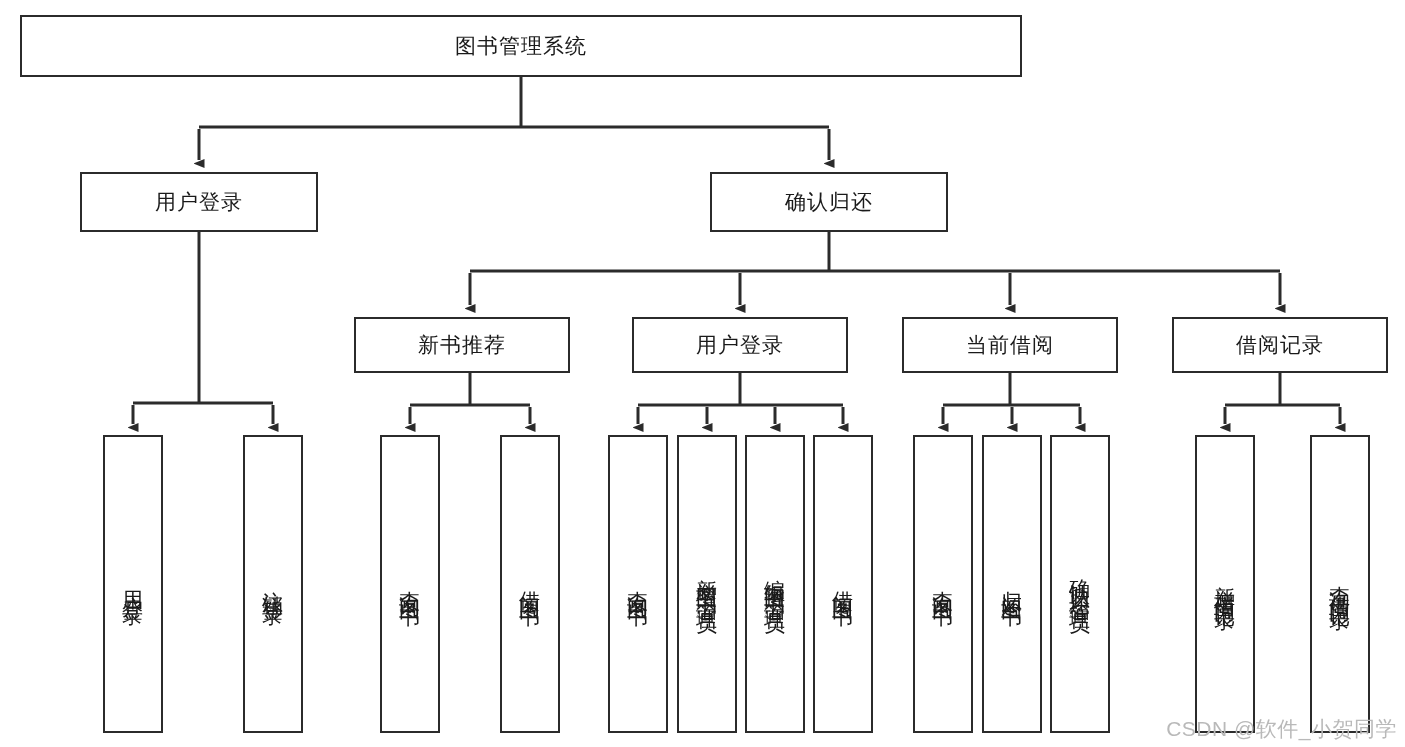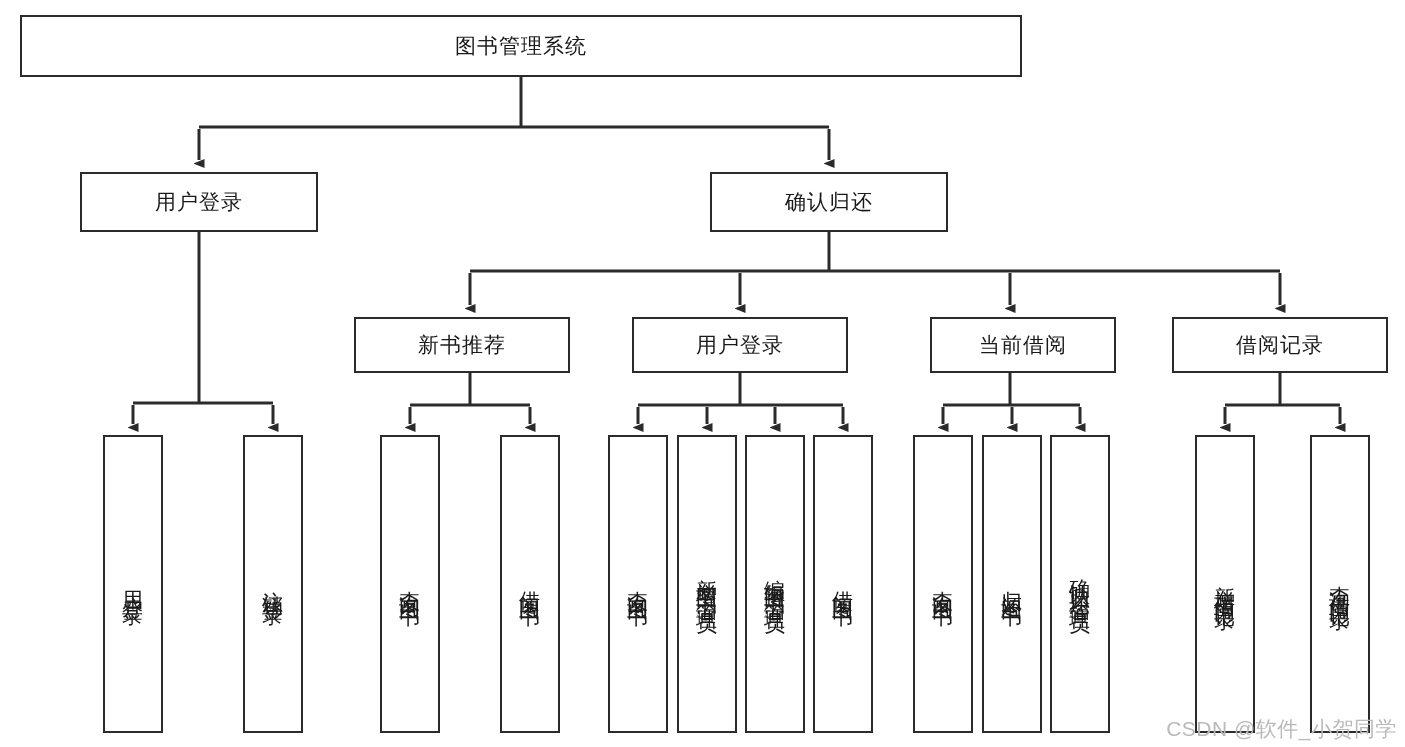--- a/index.html
+++ b/index.html
@@ -128,21 +128,21 @@
   <div class="node horiz" style="left:710px; top:172px; width:238px; height:60px;">
     <span class="label">确认归还</span>
   </div>
 
   <div class="node horiz" style="left:354px; top:317px; width:216px; height:56px;">
     <span class="label">新书推荐</span>
   </div>
   <div class="node horiz" style="left:632px; top:317px; width:216px; height:56px;">
     <span class="label">用户登录</span>
   </div>
-  <div class="node horiz" style="left:902px; top:317px; width:186px; height:56px;margin-left:28px;">
+  <div class="node horiz" style="left:902px; top:317px; width:216px; height:56px;">
     <span class="label">当前借阅</span>
   </div>
   <div class="node horiz" style="left:1172px; top:317px; width:216px; height:56px;text-align:center;">
     <span class="label">借阅记录</span>
   </div>
 
   <div class="node vert" style="left:103px; top:435px; width:60px; height:298px;">
     <span class="label">用户登录</span>
   </div>
   <div class="node vert" style="left:243px; top:435px; width:60px; height:298px;">

